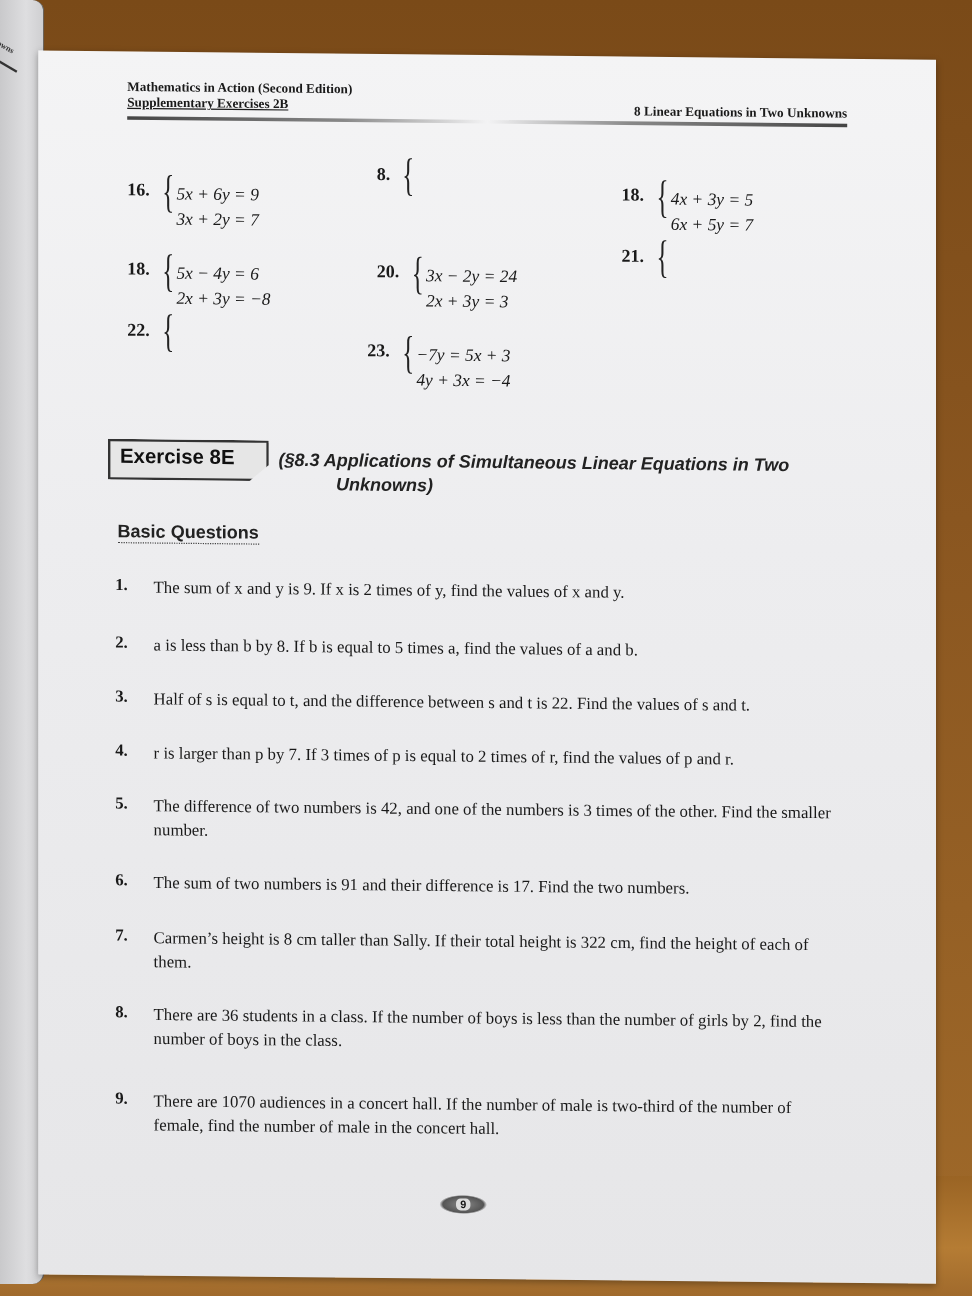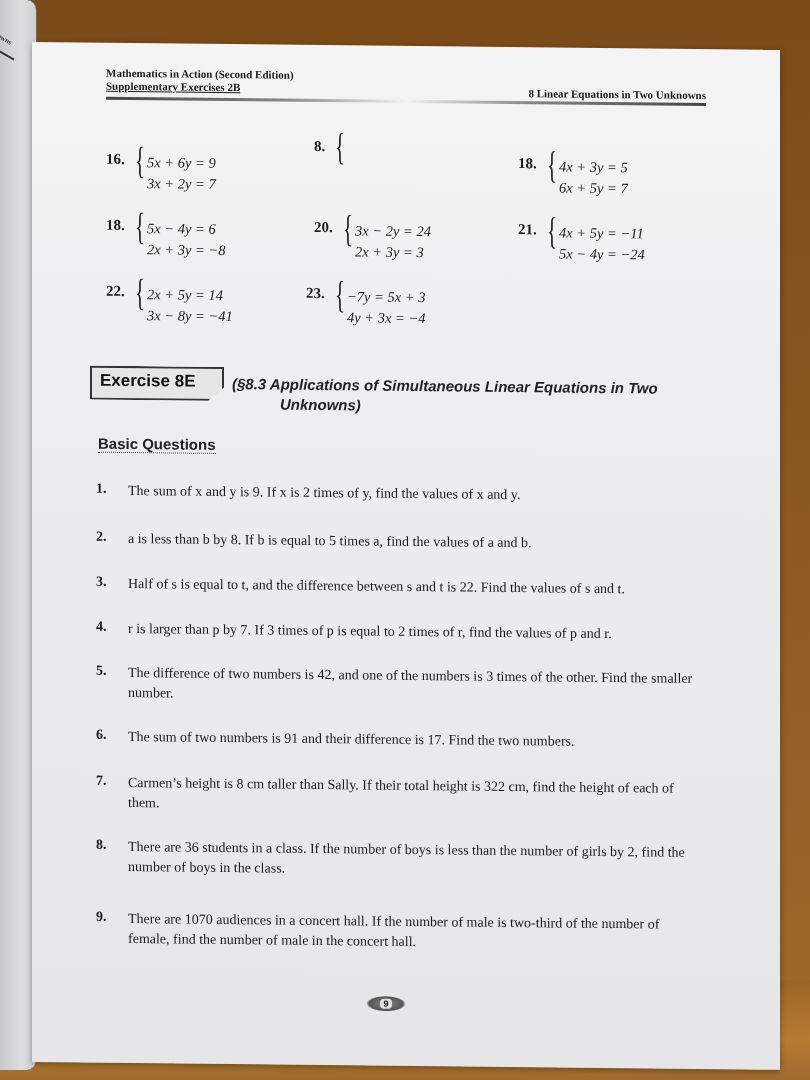--- a/index.html
+++ b/index.html
@@ -126,35 +126,27 @@
       <span class="num">20.</span>
       <span class="brace">{</span>
       <div class="lines">
           <div>3x − 2y = 24</div>
           <div>2x + 3y = 3</div>
         </div>
     </div>
     <div class="eq" style="left:412px;">
       <span class="num">21.</span>
       <span class="brace">{</span>
-      <div class="lines">
-          <div>4x + 5y = −11</div>
-          <div>5x − 4y = −24</div>
-        </div>
     </div>
   </div>
 
   <div class="eq-row" style="top:214px;">
     <div class="eq" style="left:0;">
       <span class="num">22.</span>
       <span class="brace">{</span>
-      <div class="lines">
-          <div>2x + 5y = 14</div>
-          <div>3x − 8y = −41</div>
-        </div>
     </div>
     <div class="eq" style="left:200px;">
       <span class="num">23.</span>
       <span class="brace">{</span>
       <div class="lines">
           <div>−7y = 5x + 3</div>
           <div>4y + 3x = −4</div>
         </div>
     </div>
   </div>

